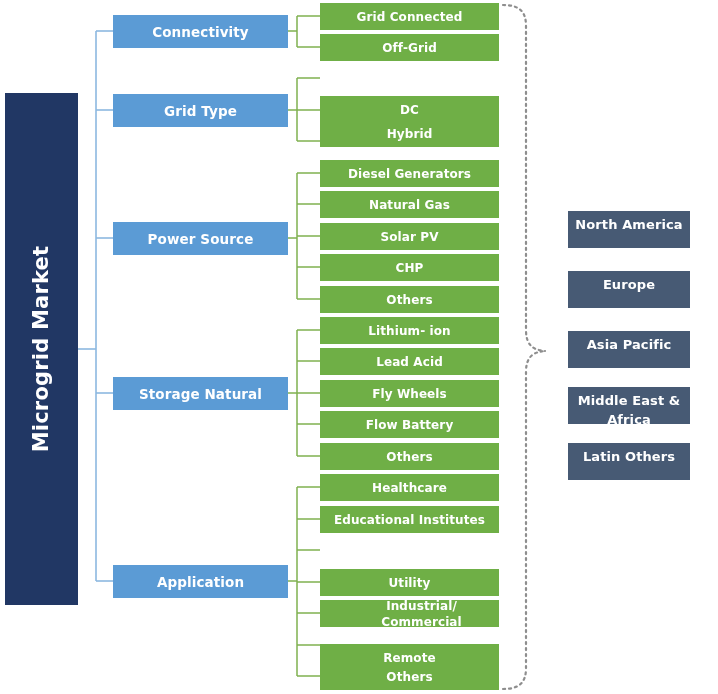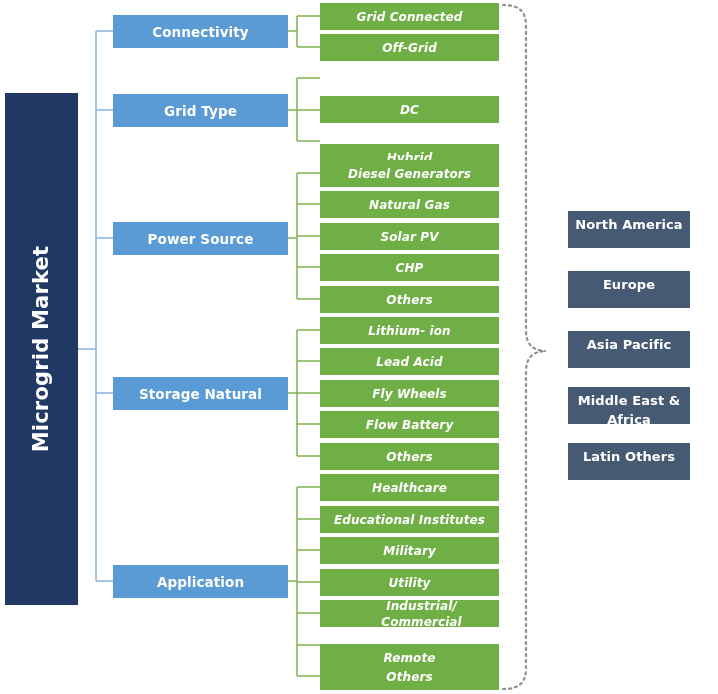--- a/index.html
+++ b/index.html
@@ -60,21 +60,20 @@
   }
 
   
   .seg-box {
     position: absolute;
     left: 320px;
     width: 179px;
     height: 27px;
     background: #6FAF46;
     box-sizing: border-box;
-    font-style: italic;
   }
   .seg-box .seg-label {
     position: absolute;
     left: 0;
     right: 0;
     top: 50%;
     transform: translateY(-50%);
     text-align: center;
     color: #ffffff;
     font-size: 12px;
@@ -212,21 +211,21 @@
   <div class="seg-box" style="top:3px">
     <span class="seg-label">Grid Connected</span>
   </div>
   <div class="seg-box" style="top:34px">
     <span class="seg-label">Off-Grid</span>
   </div>
 
   <div class="seg-box" style="top:96px">
     <span class="seg-label">DC</span>
   </div>
-  <div class="seg-box" style="top:144px">
+  <div class="seg-box" style="top:120px">
     <span class="seg-label">Hybrid</span>
   </div>
 
   <div class="seg-box" style="top:160px">
     <span class="seg-label">Diesel Generators</span>
   </div>
   <div class="seg-box" style="top:191px">
     <span class="seg-label">Natural Gas</span>
   </div>
   <div class="seg-box" style="top:223px">
@@ -254,23 +253,20 @@
   <div class="seg-box" style="top:443px">
     <span class="seg-label">Others</span>
   </div>
 
   <div class="seg-box" style="top:474px">
     <span class="seg-label">Healthcare</span>
   </div>
   <div class="seg-box" style="top:506px">
     <span class="seg-label">Educational Institutes</span>
   </div>
-  <div class="seg-box" style="top:537px">
-    <span class="seg-label">Military</span>
-  </div>
   <div class="seg-box" style="top:569px">
     <span class="seg-label">Utility</span>
   </div>
   <div class="seg-box two-line" style="top:600px">
     <span class="seg-label">Industrial/ Commercial</span>
   </div>
   <div class="seg-box" style="top:644px">
     <span class="seg-label">Remote</span>
   </div>
   <div class="seg-box" style="top:663px">

